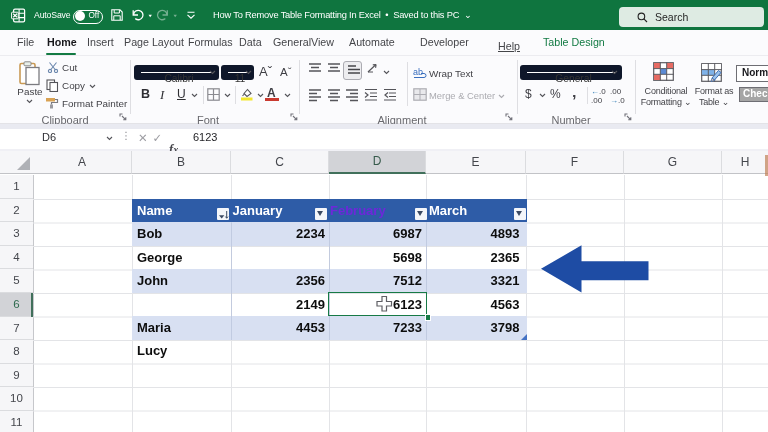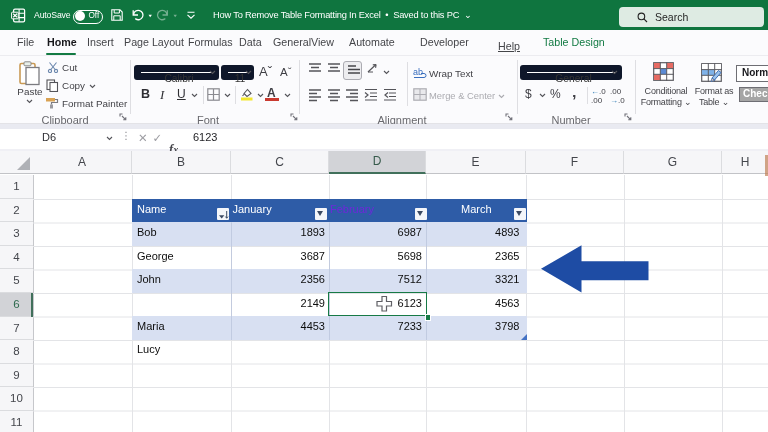--- a/index.html
+++ b/index.html
@@ -20,21 +20,21 @@
   .combo{position:absolute;background:#fff;border:7px solid #0f172a;border-radius:3px;box-sizing:border-box;font-size:10.3px;color:#333;text-align:center;}
   .chev{position:absolute;width:7px;height:7px;}
   
   #fbar{left:0;top:124px;width:768px;height:27px;background:#fff;border-top:1px solid #EAEAEE;border-bottom:1px solid #D2D3D7;box-sizing:border-box;}
   
   #grid{left:0;top:151px;width:768px;height:281px;background:#fff;}
   .colhdr{position:absolute;top:151px;height:23px;background:#F6F6F8;border-right:1px solid #DBDCDF;box-sizing:border-box;
           font-size:12px;color:#44464C;text-align:center;line-height:23px;border-bottom:1px solid #C2C3C7;}
   .rowhdr{position:absolute;left:0;width:33px;background:#F6F6F8;border-bottom:1px solid #DBDCDF;box-sizing:border-box;
           font-size:11.5px;color:#44464C;text-align:center;}
-  .cell{position:absolute;font-weight:normal;font-size:11px;color:#0d0d0d;white-space:nowrap;}
+  .cell{position:absolute;font-weight:bold;font-size:13px;color:#0d0d0d;white-space:nowrap;}
   .num{text-align:right;}
 </style>
 </head>
 <body>
 <div id="app">
 
   <div id="titlebar" class="abs"></div>
 
   <svg class="abs" style="left:11px;top:8px" width="15" height="15" viewBox="0 0 15 15">
     <rect x="2.6" y="1.2" width="11" height="12.6" rx="1.4" fill="none" stroke="#fff" stroke-width="1.25"></rect>
@@ -332,21 +332,21 @@
     <g stroke="#E3E4E7" stroke-width="1">
       <path d="M99.5 0 V258 M198.5 0 V258 M296.5 0 V258 M393.5 0 V258 M493.5 0 V258 M591.5 0 V258 M689.5 0 V258"></path>
       <path d="M0 24.5 H735 M0 48 H735 M0 71.5 H735 M0 95 H735 M0 118.5 H735 M0 142 H735 M0 165.5 H735 M0 189 H735 M0 212.5 H735 M0 236 H735"></path>
     </g>
   </svg>
 
   <div class="abs" style="left:132px;top:199.3px;width:394.5px;height:22.8px;background:#2E5CA7;"></div>
   <div class="cell" style="left:137px;top:202.5px;color:#fff;">Name</div>
   <div class="cell" style="left:232.5px;top:202.5px;color:#fff;">January</div>
   <div class="cell" style="left:330px;top:202.5px;color:#6d28d9;">February</div>
-  <div class="cell" style="left:429px;top:202.5px;color:#fff;margin-left:32px;">March</div>
+  <div class="cell" style="left:429px;top:202.5px;color:#fff;">March</div>
 
   <div class="abs" style="left:216.5px;top:207.5px;width:12.5px;height:12.5px;background:#F4F6FA;border-radius:1px;"></div>
   <svg class="abs" style="left:217.5px;top:209.5px" width="11" height="10" viewBox="0 0 11 10">
     <path d="M1 5.2 h5.4 l-2.7 3.4 z" fill="#3b4a63"></path>
     <path d="M8.7 1 v7.2 M7.4 6.6 l1.3 1.6 l1.3 -1.6" stroke="#3b4a63" stroke-width="1" fill="none"></path>
   </svg>
   <div class="abs" style="left:314.5px;top:207.5px;width:12.5px;height:12.5px;background:#F4F6FA;border-radius:1px;"></div>
   <div class="abs" style="left:317.2px;top:210.5px;width:0;height:0;border-left:3.6px solid transparent;border-right:3.6px solid transparent;border-top:5px solid #3b4a63;"></div>
   <div class="abs" style="left:414.5px;top:207.5px;width:12.5px;height:12.5px;background:#F4F6FA;border-radius:1px;"></div>
   <div class="abs" style="left:417.2px;top:210.5px;width:0;height:0;border-left:3.6px solid transparent;border-right:3.6px solid transparent;border-top:5px solid #3b4a63;"></div>
@@ -355,26 +355,25 @@
 
   <div class="abs" style="left:132px;top:222.1px;width:394.5px;height:23.5px;background:#D8E0F2;"></div>
   <div class="abs" style="left:132px;top:269.2px;width:394.5px;height:23.5px;background:#D8E0F2;"></div>
   <div class="abs" style="left:132px;top:316.3px;width:394.5px;height:23.5px;background:#D8E0F2;"></div>
 
   <svg class="abs" style="left:132px;top:198.7px;" width="395" height="141" viewBox="0 0 395 141">
     <path d="M99.5 23.4 V141 M197.5 23.4 V141 M294.5 23.4 V141" stroke="#BCC6DD" stroke-width="1" opacity="0.8"></path>
   </svg>
 
   <div class="cell" style="left:137px;top:226px;">Bob</div>
-  <div class="cell num" style="left:231px;top:226px;width:94px;">1893</div>
+  <div class="cell num" style="left:231px;top:226px;width:94px;">2234</div>
   <div class="cell num" style="left:329px;top:226px;width:93px;">6987</div>
   <div class="cell num" style="left:426px;top:226px;width:93.5px;">4893</div>
 
   <div class="cell" style="left:137px;top:249.5px;">George</div>
-  <div class="cell num" style="left:231px;top:249.5px;width:94px;">3687</div>
   <div class="cell num" style="left:329px;top:249.5px;width:93px;">5698</div>
   <div class="cell num" style="left:426px;top:249.5px;width:93.5px;">2365</div>
 
   <div class="cell" style="left:137px;top:273px;">John</div>
   <div class="cell num" style="left:231px;top:273px;width:94px;">2356</div>
   <div class="cell num" style="left:329px;top:273px;width:93px;">7512</div>
   <div class="cell num" style="left:426px;top:273px;width:93.5px;">3321</div>
 
   <div class="cell" style="left:137px;top:296.7px;margin-top:46px;">Lucy</div>
   <div class="cell num" style="left:231px;top:296.7px;width:94px;">2149</div>

